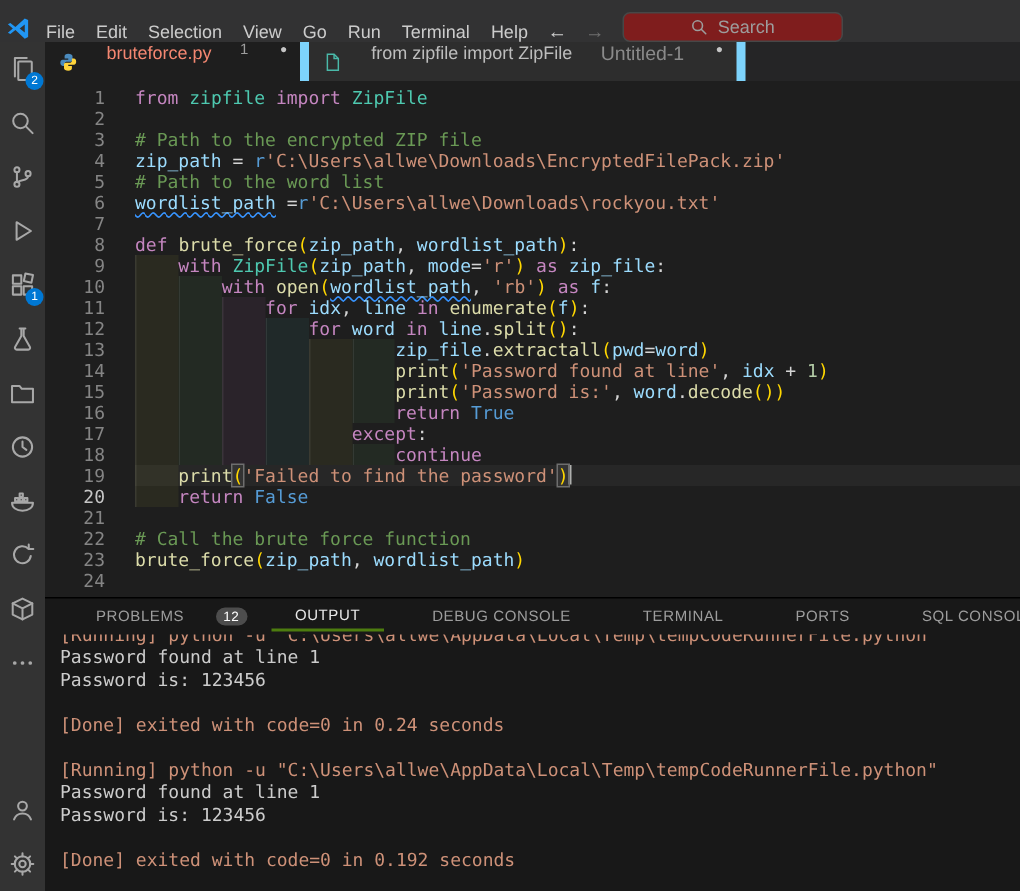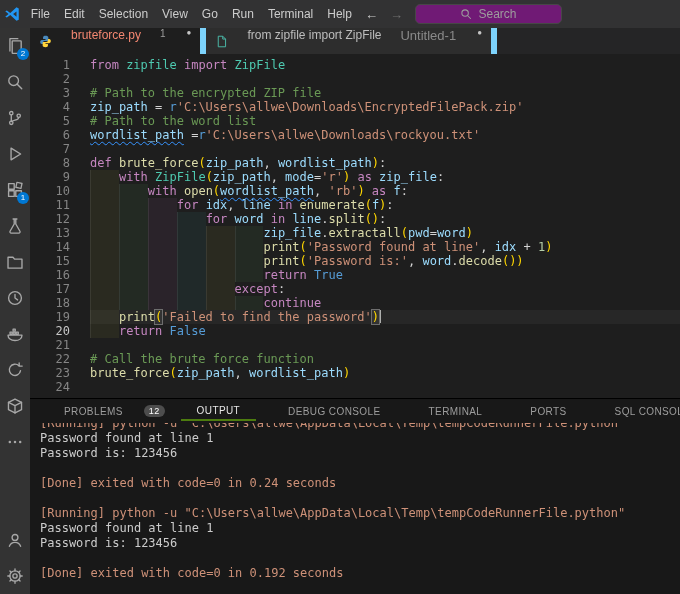--- a/index.html
+++ b/index.html
@@ -1,29 +1,29 @@
 <!DOCTYPE html>
 <html><head>
 <meta charset="utf-8">
 <style>
   *{margin:0;padding:0;box-sizing:border-box}
   html,body{width:680px;height:594px;overflow:hidden;background:#1e1e1e;
     font-family:"Liberation Sans",sans-serif;color:#ccc;-webkit-font-smoothing:antialiased}
   .app{width:680px;height:594px;display:flex;flex-direction:column}
 
   
-  .titlebar{height:28px;background:#323233;display:flex;align-items:center;font-size:12px;color:#cccccc;flex:none}
+  .titlebar{height:28px;background:#323233;display:flex;align-items:flex-end;font-size:12px;color:#cccccc;flex:none}
   .tb-logo{width:30px;display:flex;justify-content:center;align-items:center}
   .menus{display:flex}
   .menu-item{padding:0 7px;cursor:default;white-space:nowrap}
   .nav{margin-left:auto;display:flex;align-items:center}
   .nav-btn{padding:0 6px;font-size:13px;color:#cfcfcf}
   .nav-btn.fwd{color:#6f6f6f}
   .searchbox{display:flex;align-items:center;justify-content:center;gap:6px;width:186px;height:20px;
-    background:#701a75;border:1px solid #474747;border-radius:5px;color:#9d9d9d;font-size:12px;margin-left:6px}
+    background:#7f1d1d;border:1px solid #474747;border-radius:5px;color:#9d9d9d;font-size:12px;margin-left:6px}
   .tb-right{width:118px;flex:none}
 
   
   .main{flex:1;display:flex;min-height:0}
   .activitybar{width:30px;background:#333333;display:flex;flex-direction:column;align-items:center;flex:none}
   .ab-item{width:30px;height:36px;position:relative;display:flex;align-items:center;justify-content:center}
   .ab-item svg{opacity:.85}
   .ab-badge{position:absolute;right:1px;bottom:4px;min-width:12px;height:12px;border-radius:6px;color:#fff;
     font-size:8px;line-height:12px;text-align:center;padding:0 2px}
   .ab-spacer{flex:1}

